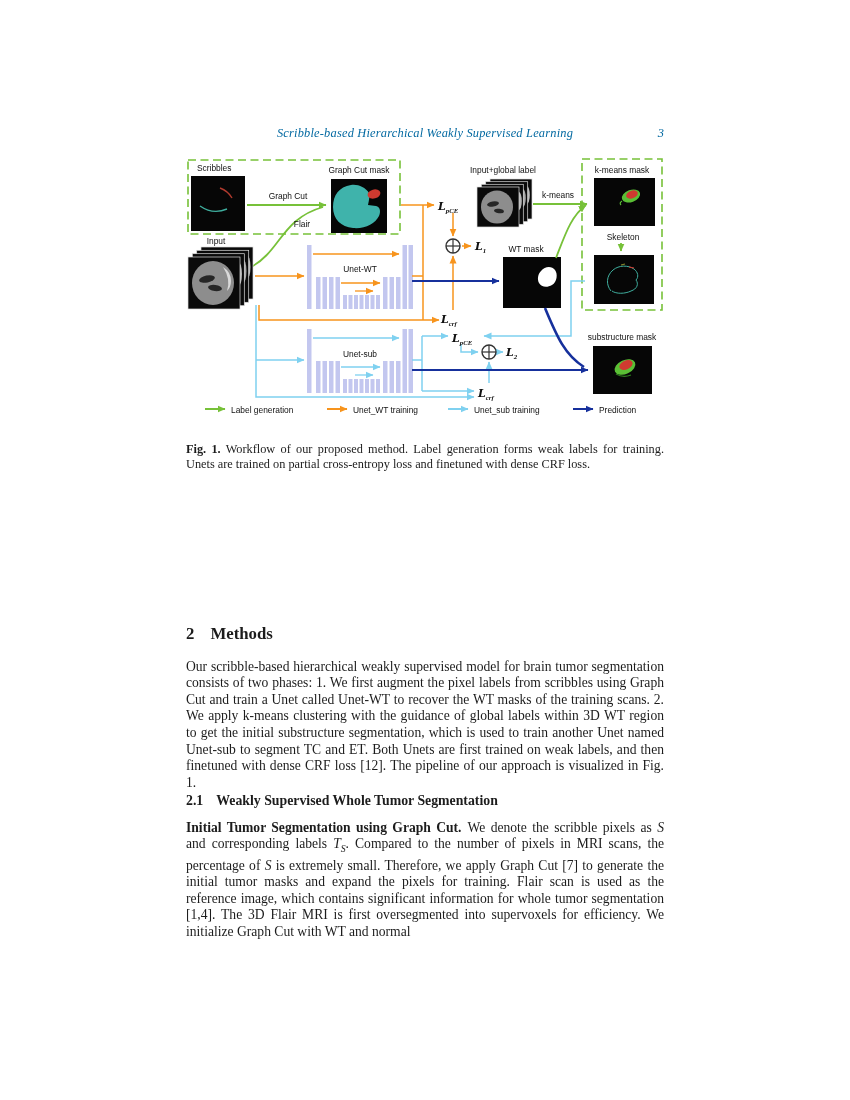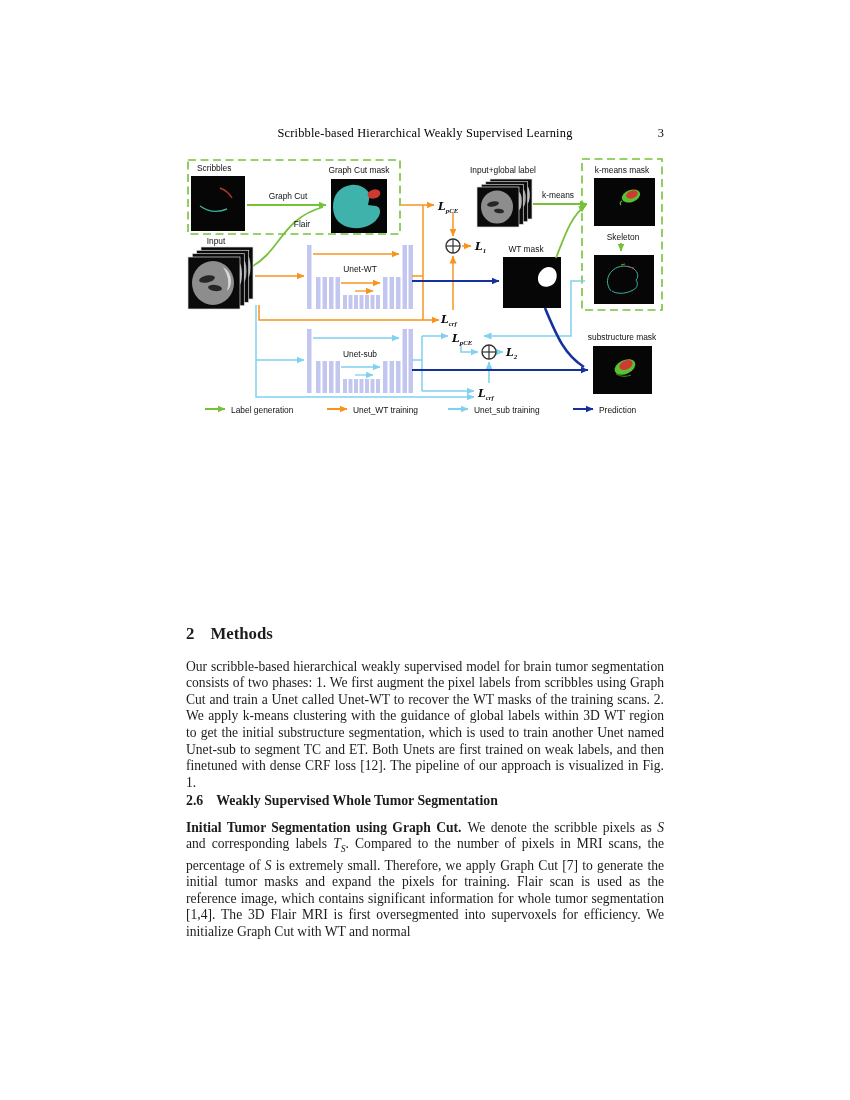--- a/index.html
+++ b/index.html
@@ -1,18 +1,18 @@
 <!DOCTYPE html>
 <html><head>
 <meta charset="utf-8">
 <style>
   html,body{margin:0;padding:0;background:#e9e9e9;}
   .page{position:relative;width:850px;height:1100px;background:#ffffff;margin:0 auto;
         font-family:"Liberation Serif",serif;color:#1c1c1c;overflow:hidden;}
-  .running-head{position:absolute;left:186px;top:126px;width:478px;font-size:12.4px;color:#000000;}
+  .running-head{position:absolute;left:186px;top:126px;width:478px;font-size:12.4px;color:#0369a1;font-style:italic;}
   .rh-title{display:block;text-align:center;letter-spacing:.2px;}
   .rh-page{position:absolute;right:0;top:0;}
   .figure-svg{position:absolute;left:185px;top:155px;}
   .fig-label{font-family:"Liberation Sans",sans-serif;font-size:8.4px;fill:#111;}
   .loss{font-size:10.5px;font-style:italic;font-weight:bold;fill:#111;}
   .lossL{font-family:"DejaVu Serif",serif;font-size:11px;}
   .lossSub{font-size:6.8px;}
   .caption{position:absolute;left:186px;top:442px;width:478px;font-size:12.3px;
            line-height:15.2px;text-align:justify;}
   .caption .tag{font-weight:bold;padding-right:5px;}
@@ -252,29 +252,32 @@
       <text class="fig-label" x="46" y="258">Label generation</text>
       <line x1="142" y1="254" x2="162" y2="254" stroke="#f7941d" stroke-width="2" marker-end="url(#ao)"></line>
       <text class="fig-label" x="168" y="258">Unet_WT training</text>
       <line x1="263" y1="254" x2="283" y2="254" stroke="#7fd1f0" stroke-width="2" marker-end="url(#ab)"></line>
       <text class="fig-label" x="289" y="258">Unet_sub training</text>
       <line x1="388" y1="254" x2="408" y2="254" stroke="#16309c" stroke-width="2" marker-end="url(#an)"></line>
       <text class="fig-label" x="414" y="258">Prediction</text>
     </g>
   </svg>
 
+  <div class="caption">
+    <span class="tag">Fig. 1.</span><span>Workflow of our proposed method. Label generation forms weak labels for training. Unets are trained on partial cross-entropy loss and finetuned with dense CRF loss.</span>
+  </div>
 
 
   <h2 class="h-section">
     <span class="num">2</span><span>Methods</span>
   </h2>
 
   <p class="para p2">Our scribble-based hierarchical weakly supervised model for brain tumor segmentation consists of two phases: 1. We first augment the pixel labels from scribbles using Graph Cut and train a Unet called Unet-WT to recover the WT masks of the training scans. 2. We apply k-means clustering with the guidance of global labels within 3D WT region to get the initial substructure segmentation, which is used to train another Unet named Unet-sub to segment TC and ET. Both Unets are first trained on weak labels, and then finetuned with dense CRF loss [12]. The pipeline of our approach is visualized in Fig. 1.</p>
 
   <h3 class="h-subsection">
-    <span class="num">2.6</span><span>Weakly Supervised Whole Tumor Segmentation</span>
+    <span class="num">2.1</span><span>Weakly Supervised Whole Tumor Segmentation</span>
   </h3>
 
   <p class="para p3">
     <span class="lead">Initial Tumor Segmentation using Graph Cut.</span><span>We denote the scribble pixels as </span><span class="mi">S</span><span> and corresponding labels </span><span class="mi">T</span><sub><i>S</i></sub><span>. Compared to the number of pixels in MRI scans, the percentage of </span><span class="mi">S</span><span> is extremely small. Therefore, we apply Graph Cut [7] to generate the initial tumor masks and expand the pixels for training. Flair scan is used as the reference image, which contains significant information for whole tumor segmentation [1,4]. The 3D Flair MRI is first oversegmented into supervoxels for efficiency. We initialize Graph Cut with WT and normal</span>
   </p>
 
 </div>
 
 </body></html>

